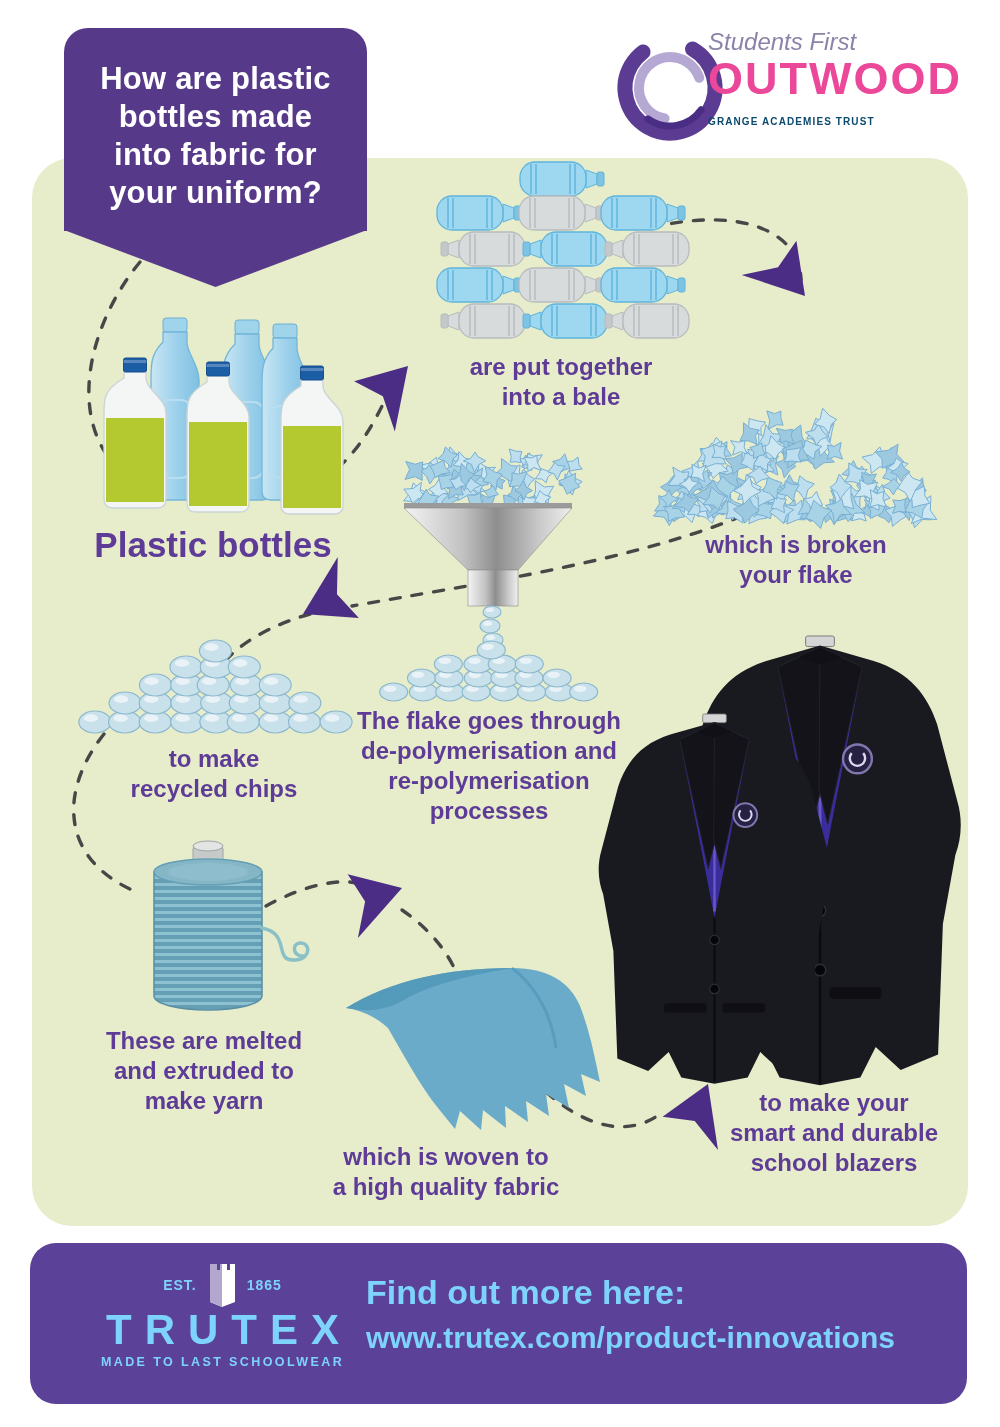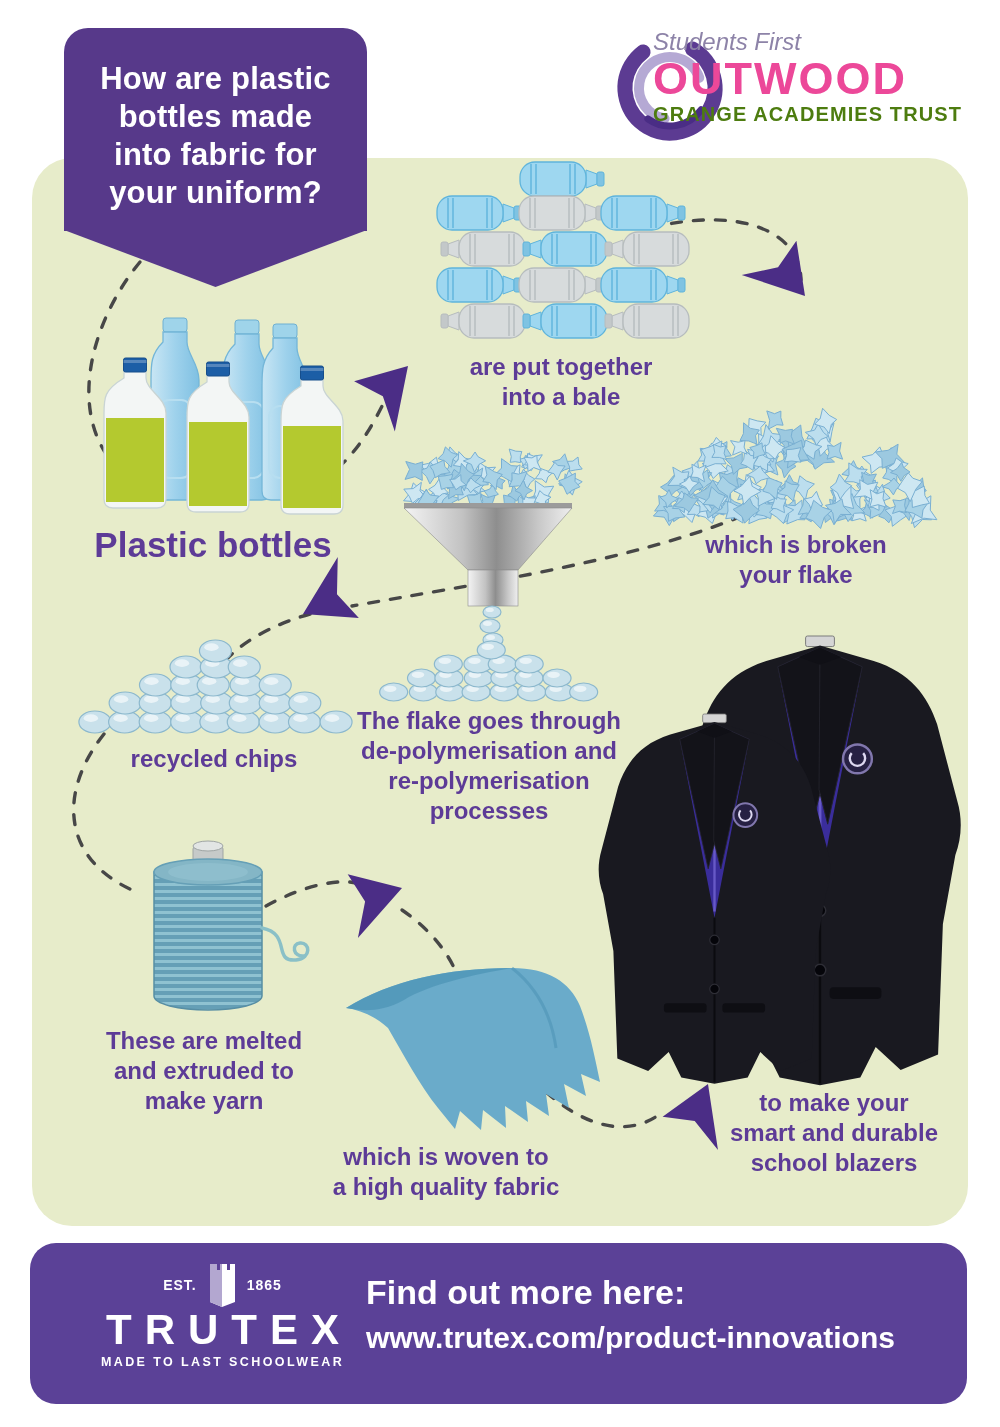--- a/index.html
+++ b/index.html
@@ -21,40 +21,40 @@
     position:absolute;left:0;top:32px;width:100%;text-align:center;color:#ffffff;
     font-weight:bold;font-size:31px;line-height:38px;letter-spacing:.2px;
   }
 
   
   .logo{position:absolute;left:612px;top:24px;width:350px;height:132px;}
   .logo-swirl{position:absolute;left:0;top:2px;}
   .logo-text{position:absolute;right:0;top:4px;}
   .logo-tagline{font-style:italic;font-size:24px;color:#8d83a8;}
   .logo-name{font-size:45px;font-weight:bold;color:#ec4899;letter-spacing:2px;line-height:46px;}
-  .logo-sub{font-size:20px;font-weight:bold;color:#4d7c0f;letter-spacing:1.1px;margin-top:1px;}
+  .logo-sub{font-size:10px;font-weight:bold;color:#0c4a6e;letter-spacing:1.1px;margin-top:14px;}
 
   
   .caption{
     position:absolute;width:300px;text-align:center;color:#5d3b97;
     font-weight:bold;font-size:24px;line-height:30px;
   }
   #cap-bottles{left:63px;top:530px;font-size:35px;}
   #cap-bale{left:411px;top:352px;}
   #cap-flake{left:646px;top:530px;}
   #cap-process{left:339px;top:706px;}
   #cap-chips{left:64px;top:744px;}
   #cap-yarn{left:54px;top:1026px;}
   #cap-fabric{left:296px;top:1142px;}
   #cap-blazers{left:684px;top:1088px;}
 
   
   .footer{
     position:absolute;left:30px;top:1243px;width:937px;height:161px;
-    background:#5b4197;border-radius:26px;color:#ffffff;
+    background:#5b4197;border-radius:26px;color:#7dd3fc;
   }
   .brand{position:absolute;left:60px;top:19px;width:265px;text-align:center;}
   .brand-top{display:flex;align-items:center;justify-content:center;gap:9px;font-size:14px;font-weight:bold;letter-spacing:1px;height:46px;}
   .brand-name{font-size:42px;font-weight:bold;letter-spacing:13px;padding-left:13px;line-height:44px;}
   .brand-tag{font-size:12.5px;font-weight:bold;letter-spacing:2.4px;margin-top:3px;}
   .cta{position:absolute;left:336px;top:30px;}
   .cta-heading{font-size:34px;font-weight:bold;}
   .cta-url{font-size:30px;font-weight:bold;margin-top:9px;}
 </style>
 </head>
@@ -553,20 +553,21 @@
   <div>which is broken</div>
   <div>your flake</div>
 </div>
 <div class="caption" id="cap-process">
   <div>The flake goes through</div>
   <div>de-polymerisation and</div>
   <div>re-polymerisation</div>
   <div>processes</div>
 </div>
 <div class="caption" id="cap-chips">
+  <div>to make</div>
   <div>recycled chips</div>
 </div>
 <div class="caption" id="cap-yarn">
   <div>These are melted</div>
   <div>and extruded to</div>
   <div>make yarn</div>
 </div>
 <div class="caption" id="cap-fabric">
   <div>which is woven to</div>
   <div>a high quality fabric</div>

